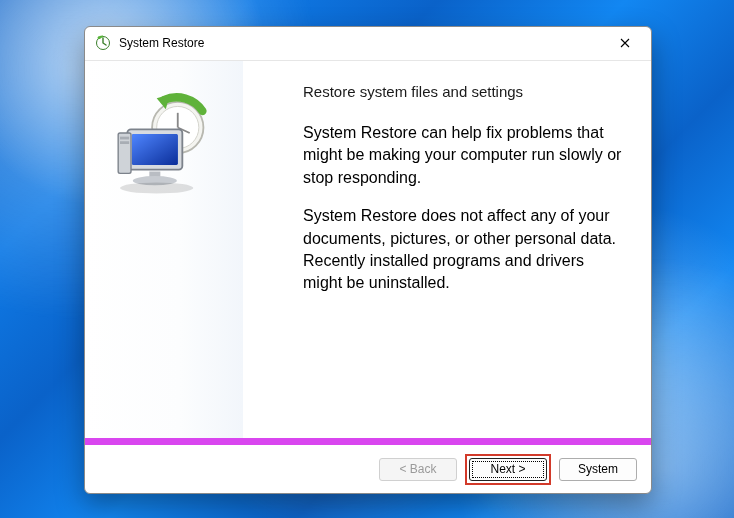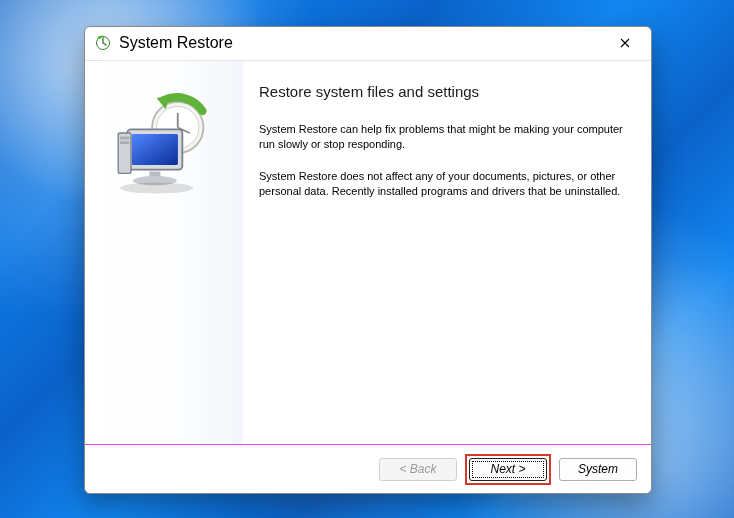--- a/index.html
+++ b/index.html
@@ -52,36 +52,37 @@
     padding: 0 6px 0 10px;
     border-bottom: 1px solid transparent;
   }
   .titlebar .app-icon {
     width: 16px; height: 16px; margin-right: 8px;
     display:flex; align-items:center; justify-content:center;
   }
   .titlebar .title-text {
     flex: 0 0 auto;
     color: #000;
-    font-size: 16px;
+    font-size: 12px;
   }
   .titlebar .spacer { flex:1; }
   .close-btn {
     width: 40px; height: 28px;
     display:flex; align-items:center; justify-content:center;
     border-radius:4px;
   }
   .close-btn svg { width:10px; height:10px; }
 
   .body {
     flex: 1;
     display: flex;
     border-top: 1px solid #e6e6e6;
-    border-bottom: 1px solid #d946ef;
+    border-bottom: 7px solid #d946ef;
     min-height:0;
+    gap:44px;
   }
   .sidebar {
     width: 158px;
     background: linear-gradient(to right, #ffffff 0%, #fcfdfe 60%, #f2f6fb 100%);
     display:flex;
     justify-content:center;
     align-items:flex-start;
     padding-top: 28px;
   }
   .content {
@@ -89,21 +90,21 @@
     padding: 22px 28px 10px 16px;
     color:#000;
   }
   .content h1 {
     font-size: 15px;
     font-weight: 400;
     color: #1a1a1a;
     margin: 0 0 22px 0;
   }
   .content p {
-    font-size: 11px;
+    font-size: 16px;
     line-height: 1.4;
     margin: 0 0 16px 0;
     color: #000;
   }
 
   .footer {
     height: 48px;
     display:flex;
     align-items:center;
     justify-content:flex-end;
@@ -115,21 +116,20 @@
     height: 23px;
     border: 1px solid #adadad;
     border-radius: 3px;
     background: #fdfdfd;
     font-size: 12px;
     font-family: inherit;
     color: #000;
     display:flex; align-items:center; justify-content:center;
     padding: 0 10px;
     box-sizing: border-box;
-    font-style: italic;
   }
   .btn.disabled {
     color: #9a9a9a;
     border-color: #d0d0d0;
     background:#f5f5f5;
   }
   .btn.default {
     border: 1px solid #222;
     outline: 1px dotted #000;
     outline-offset: -4px;
@@ -199,21 +199,21 @@
 
           <rect x="44" y="90" width="12" height="6" fill="#b9bdc3"></rect>
           <ellipse cx="50" cy="100" rx="24" ry="5" fill="#c7cbd1"></ellipse>
 
           <ellipse cx="52" cy="108" rx="40" ry="6" fill="rgba(0,0,0,0.12)"></ellipse>
         </svg>
       </div>
       <div class="content">
         <h1>Restore system files and settings</h1>
         <p>System Restore can help fix problems that might be making your computer run slowly or stop responding.</p>
-        <p>System Restore does not affect any of your documents, pictures, or other personal data. Recently installed programs and drivers that be uninstalled.</p>
+        <p>System Restore does not affect any of your documents, pictures, or other personal data. Recently installed programs and drivers might be uninstalled.</p>
       </div>
     </div>
 
     <div class="footer">
       <div class="btn disabled">
         <span>&lt; Back</span>
       </div>
       <div class="next-wrap">
         <div class="btn default">
           <span>Next &gt;</span>

